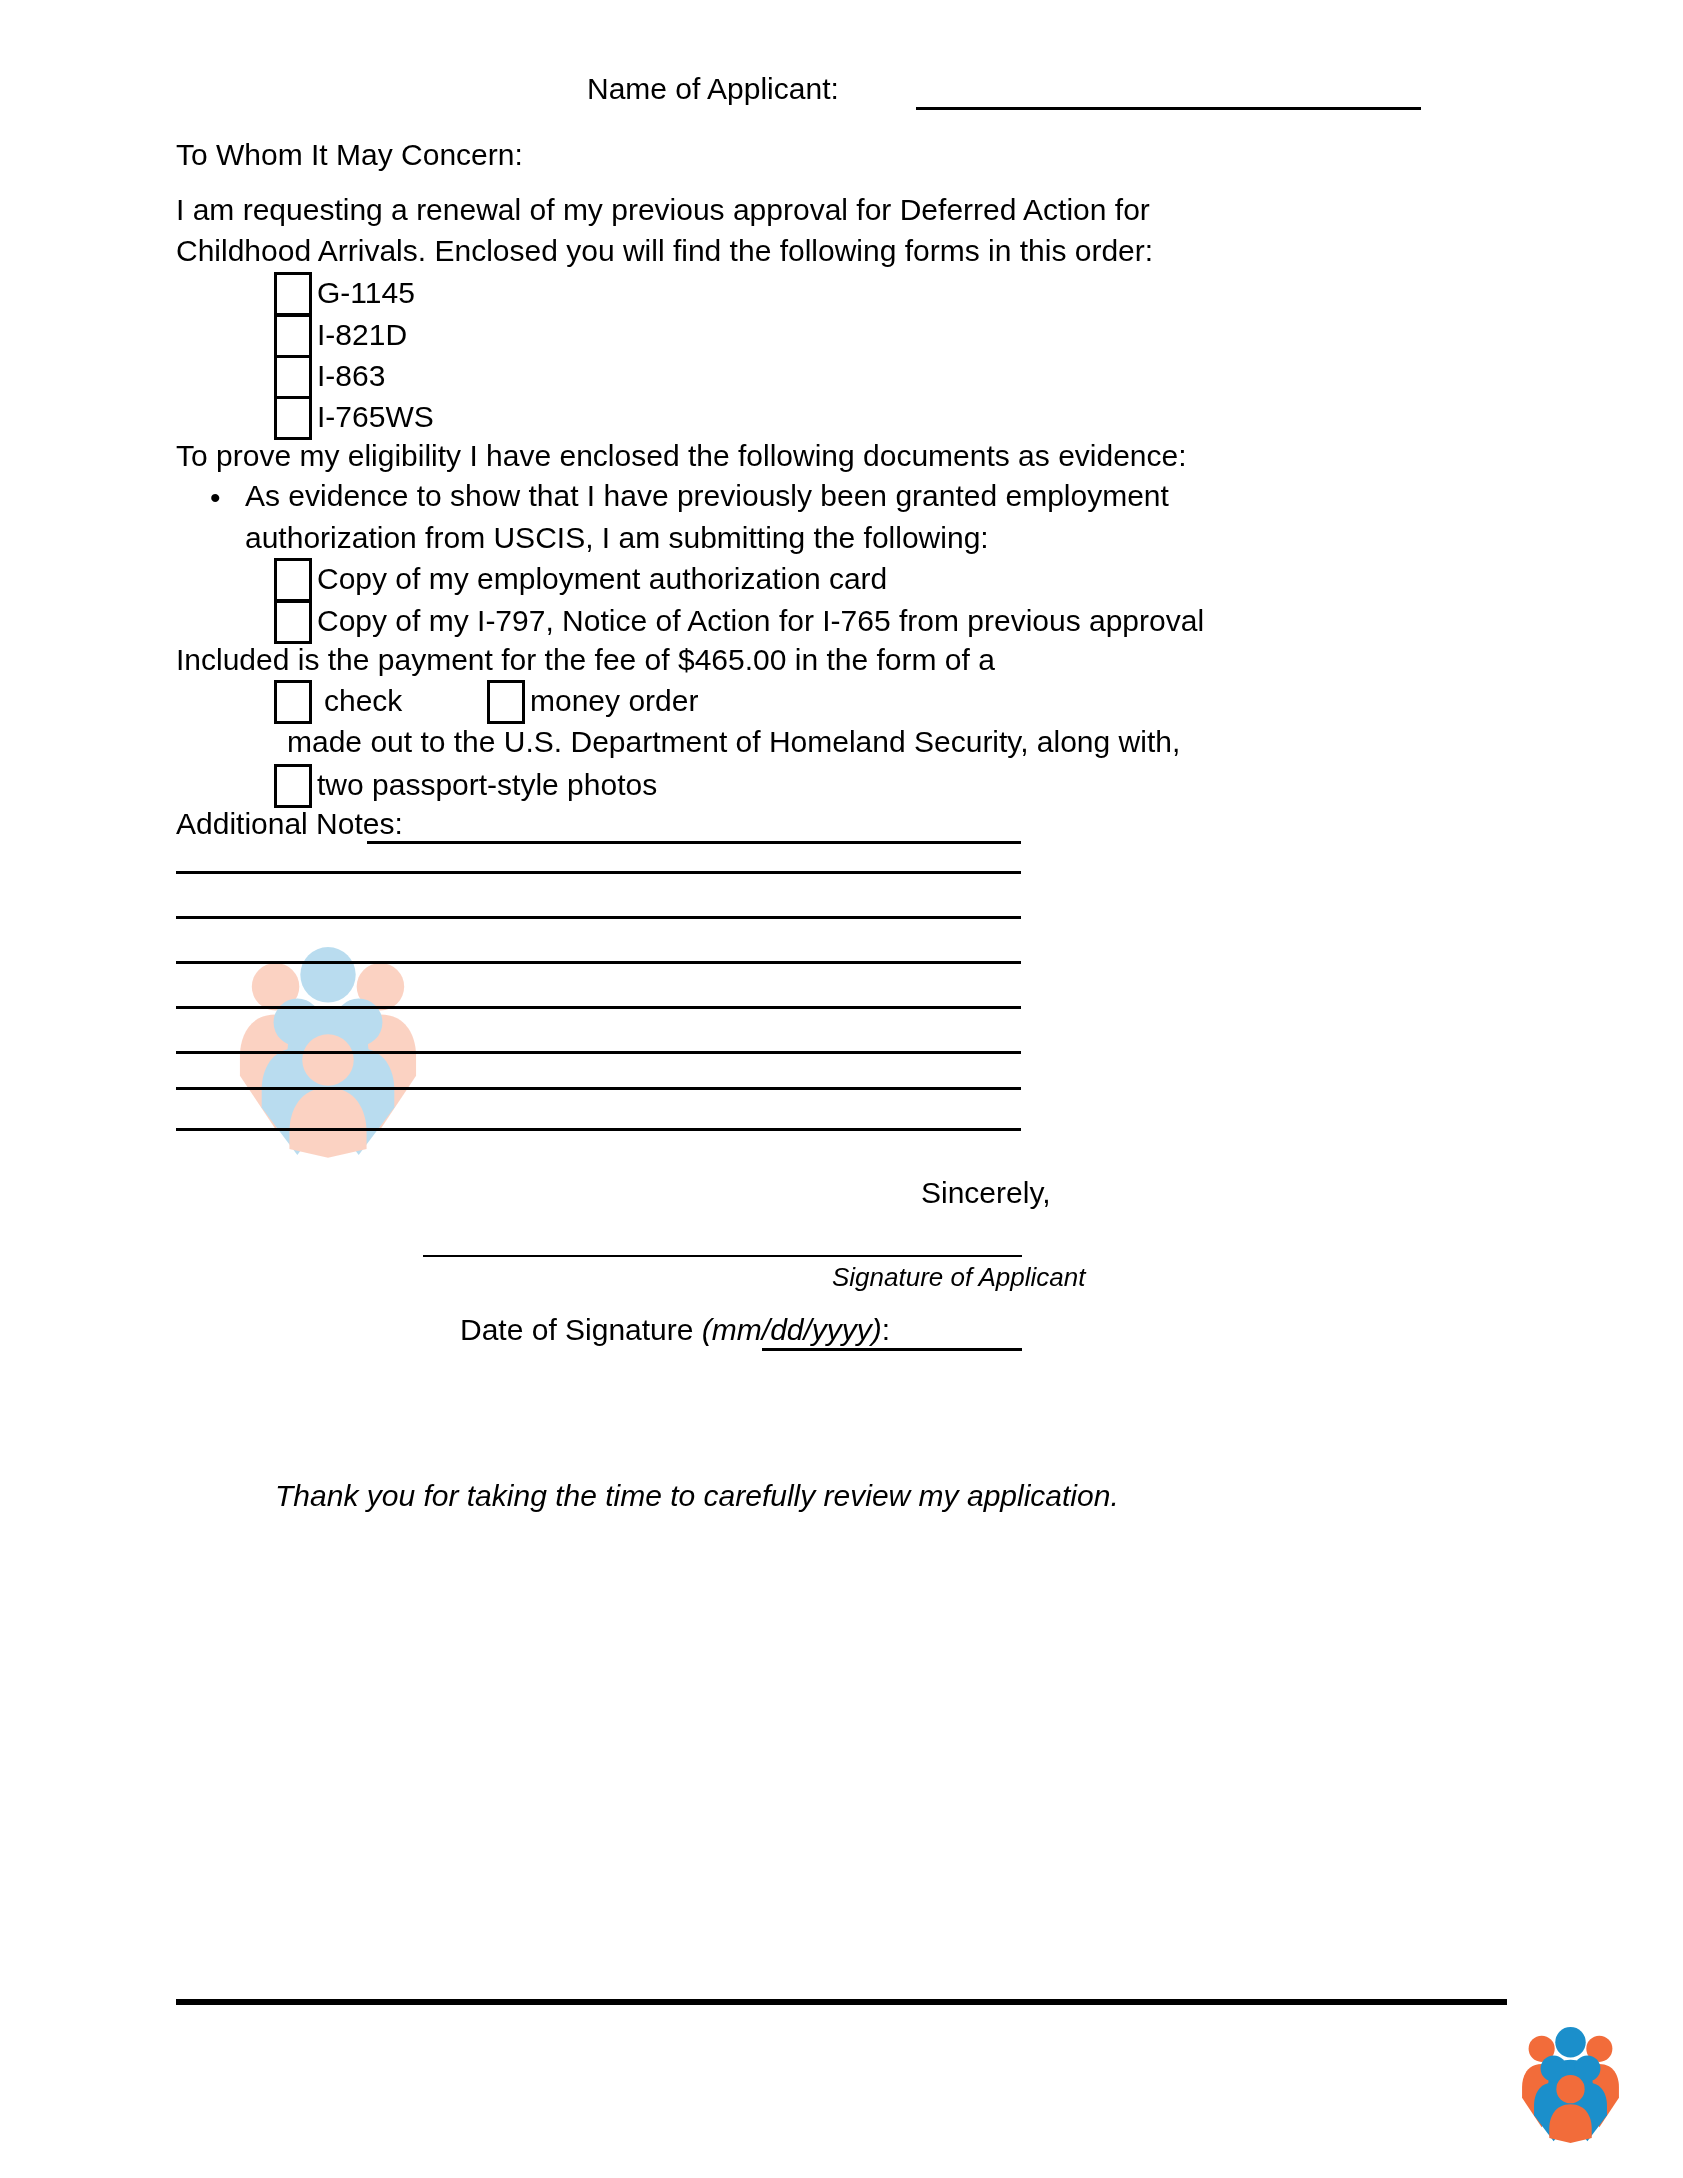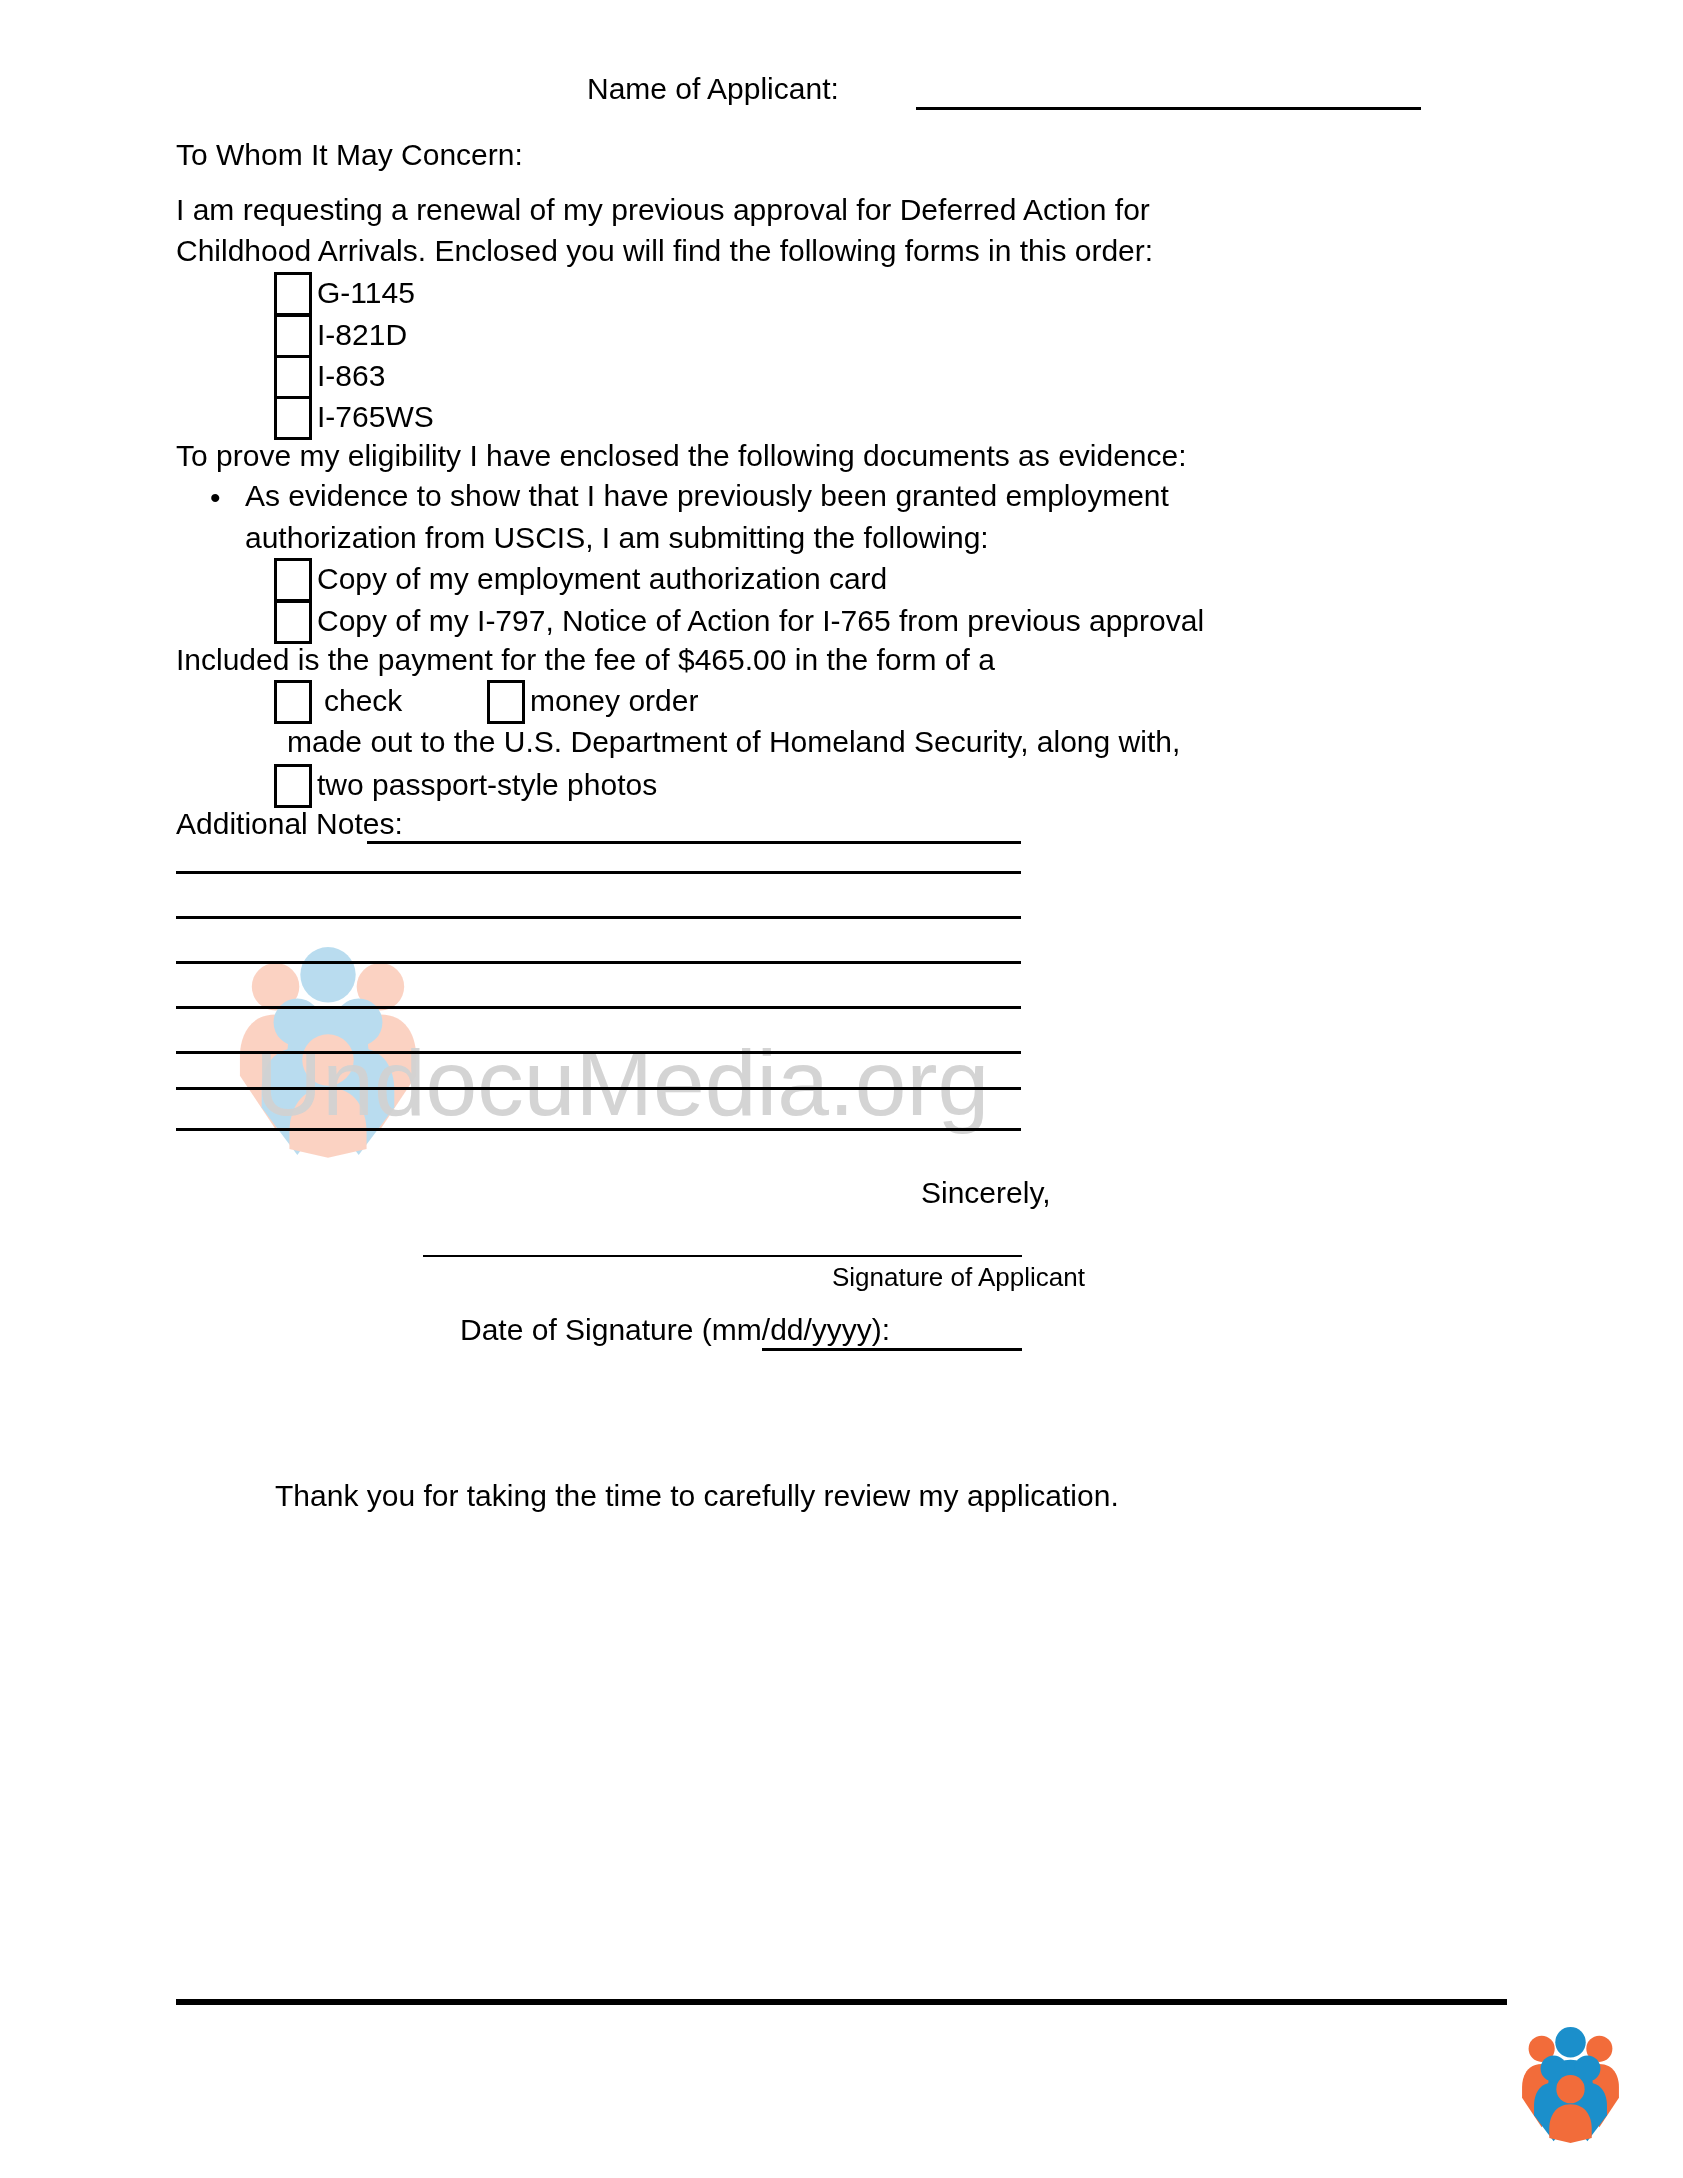--- a/index.html
+++ b/index.html
@@ -62,21 +62,21 @@
 
   .abs { position: absolute; }
 
   .txt {
     font-size: 30px;
     line-height: 30px;
     white-space: nowrap;
     font-family: "Liberation Sans", sans-serif;
     color: #000;
   }
-  .txt-it { }
+  .txt-it { font-style: italic; }
 
   
   .rule {
     position: absolute;
     height: 0;
     border-bottom: 3px solid #000;
   }
   .rule-thin {
     position: absolute;
     height: 0;
@@ -138,21 +138,20 @@
         <path d="M64 104 C38 104 28 126 28 146 L28 164 L64 212 L100 164 L100 146 C100 126 90 104 64 104 Z" fill="#1b8fcb"></path>
 
         <circle cx="126" cy="78" r="24" fill="#1b8fcb"></circle>
         <path d="M126 104 C100 104 90 126 90 146 L90 164 L126 212 L162 164 L162 146 C162 126 152 104 126 104 Z" fill="#1b8fcb"></path>
 
         <circle cx="95" cy="116" r="26" fill="#f26c3a"></circle>
         <path d="M95 144 C67 144 56 167 56 189 L56 206 L95 215 L134 206 L134 189 C134 167 123 144 95 144 Z" fill="#f26c3a"></path>
       </g>
     </svg>
 
-    <div class="wm-text">UndocuMedia.org</div>
   </div>
 
   <div class="content">
 
     <div class="abs txt" style="left:587px; top:74px;">Name of Applicant:</div>
     <div class="rule" style="left:916px; top:107px; width:505px;"></div>
 
     <div class="abs txt" style="left:176px; top:140px;">To Whom It May Concern:</div>
 
     <div class="abs txt" style="left:176px; top:195px;">I am requesting a renewal of my previous approval for Deferred Action for</div>

